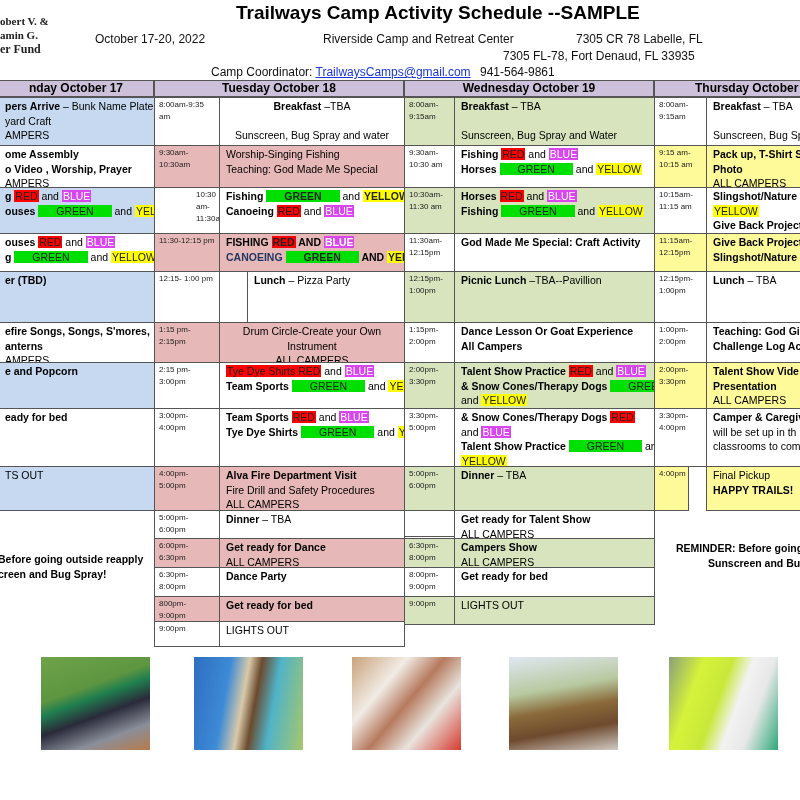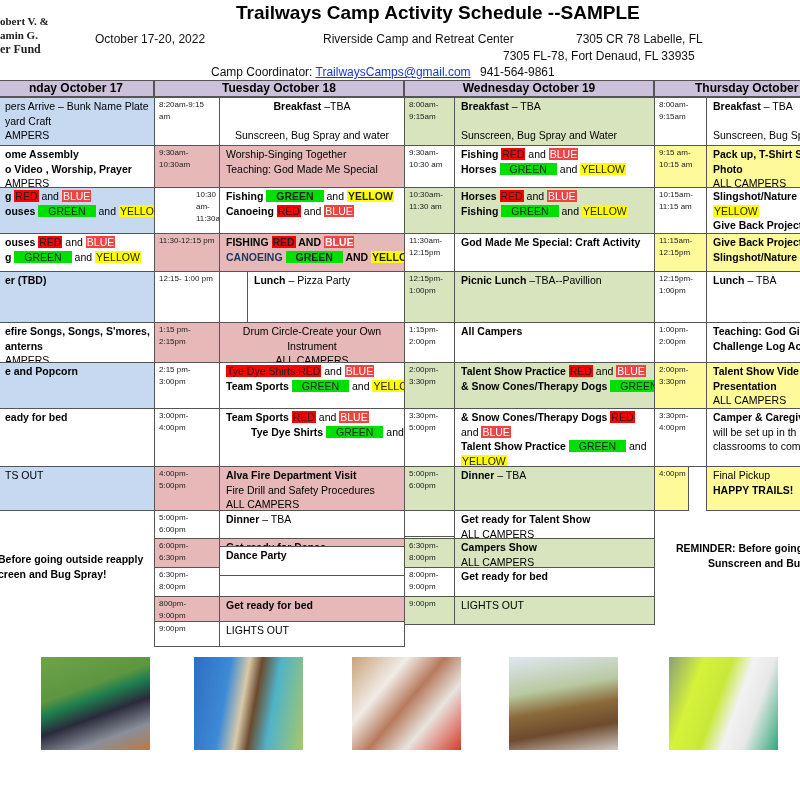--- a/index.html
+++ b/index.html
@@ -10,22 +10,22 @@
   .logo .l3 { font-size: 12px; }
   .title { left: 236px; top: 2px; font-size: 19px; font-weight: bold; white-space: nowrap; }
   .hdr-text { font-size: 12px; white-space: nowrap; color: #111; }
   .link { color: #1a36d9; text-decoration: underline; }
   .dayhdr { position: absolute; height: 17px; background: #ccc0da; border: 1px solid #555; font-size: 12px; font-weight: bold; text-align: center; line-height: 15px; white-space: nowrap; overflow: hidden; }
   .cell { position: absolute; border: 1px solid #555; overflow: hidden; }
   .time { font-size: 8px; line-height: 12px; padding: 1px 4px; color: #222; }
   .act { font-size: 10.5px; line-height: 14.5px; padding: 1px 6px; white-space: nowrap; overflow: hidden; }
   .act .l { display: block; min-height: 14.5px; }
   .t-red { background: #ff0000; color: #222; padding: 0 1px; }
-  .t-blue { background: #ef4444; color: #fff; padding: 0 1px; text-align: center; }
-  .t-green { background: #00e000; color: #222; padding: 0 10px; }
+  .t-blue { background: #d946ef; color: #fff; padding: 0 1px; text-align: center; }
+  .t-green { background: #00e000; color: #222; padding: 0 18px; }
   .t-yellow { background: #ffff00; color: #222; padding: 0 1px; }
   .blue-bg { background: #c6d9f0; }
   .pink-bg { background: #e6b8b7; }
   .green-bg { background: #d7e4bd; }
   .yel-bg { background: #fefa9a; }
   .white-bg { background: #fff; }
   .navy { color: #1f3864; }
   .reminder { font-size: 10.5px; font-weight: bold; line-height: 15px; white-space: nowrap; }
   .photo { position: absolute; top: 657px; width: 109px; height: 93px; overflow: hidden; }
 </style>
@@ -44,21 +44,21 @@
 <div class="abs hdr-text" style="left:503px;top:49px;">7305 FL-78, Fort Denaud, FL 33935</div>
 <div class="abs hdr-text" style="left:211px;top:65px;">
   <span>Camp Coordinator:</span>
   <span class="link">TrailwaysCamps@gmail.com</span>
   <span style="margin-left:6px;">941-564-9861</span>
 </div>
 
 <div id="grid">
     <div class="dayhdr" style="left: -2px; top: 80px; width: 156px;">nday October 17</div>
     <div class="cell act blue-bg" style="left: -2px; top: 97px; width: 157px; height: 49px;">
-      <span class="l"><span style="font-weight: normal;">pers Arrive</span><span> – Bunk Name Plate</span></span>
+      <span class="l"><span style="font-weight: bold;">pers Arrive</span><span> – Bunk Name Plate</span></span>
       <span class="l"><span>yard Craft</span></span>
       <span class="l"><span>AMPERS</span></span>
     </div>
     <div class="cell act white-bg" style="left: -2px; top: 145px; width: 157px; height: 43px;">
       <span class="l"><span style="font-weight: bold;">ome Assembly</span></span>
       <span class="l"><span style="font-weight: bold;">o Video , Worship, Prayer</span></span>
       <span class="l"><span>AMPERS</span></span>
     </div>
     <div class="cell act blue-bg" style="left: -2px; top: 187px; width: 157px; height: 47px;">
       <span class="l"><span style="font-weight: bold;">g </span><span class="t-red">RED</span><span> and </span><span class="t-blue">BLUE</span></span>
@@ -83,29 +83,29 @@
       <span class="l"><span style="font-weight: bold;">eady for bed</span></span>
     </div>
     <div class="cell act blue-bg" style="left: -2px; top: 466px; width: 157px; height: 45px;">
       <span class="l"><span>TS OUT</span></span>
     </div>
     <div class="abs reminder" style="left: -2px; top: 552px;">
       <div>Before going outside reapply</div>
       <div>creen and Bug Spray!</div>
     </div>
     <div class="dayhdr" style="left: 154px; top: 80px; width: 250px;">Tuesday October 18</div>
-    <div class="cell time white-bg" style="left: 154px; top: 97px; width: 66px; height: 49px;">8:20am-9:15 am</div>
+    <div class="cell time white-bg" style="left: 154px; top: 97px; width: 66px; height: 49px;">8:00am-9:35 am</div>
     <div class="cell act white-bg" style="left: 219px; top: 97px; width: 186px; height: 49px; text-align: center;">
       <span class="l"><span style="font-weight: bold;">Breakfast</span><span> –TBA</span></span>
       <span class="l"></span>
       <span class="l"><span>Sunscreen, Bug Spray and water</span></span>
     </div>
     <div class="cell time pink-bg" style="left: 154px; top: 145px; width: 66px; height: 43px;">9:30am- 10:30am</div>
     <div class="cell act pink-bg" style="left: 219px; top: 145px; width: 186px; height: 43px;">
-      <span class="l"><span>Worship-Singing Together</span></span>
+      <span class="l"><span>Worship-Singing Fishing</span></span>
       <span class="l"><span>Teaching:  God Made Me Special</span></span>
     </div>
     <div class="cell time white-bg" style="left: 154px; top: 187px; width: 66px; height: 47px; padding-left: 41px;">10:30 am- 11:30am</div>
     <div class="cell act white-bg" style="left: 219px; top: 187px; width: 186px; height: 47px;">
       <span class="l"><span style="font-weight: bold;">Fishing  </span><span class="t-green" style="font-weight: bold;">GREEN</span><span> and </span><span class="t-yellow" style="font-weight: bold;">YELLOW</span></span>
       <span class="l"><span style="font-weight: bold;">Canoeing  </span><span class="t-red">RED</span><span> and </span><span class="t-blue">BLUE</span></span>
     </div>
     <div class="cell time pink-bg" style="left: 154px; top: 233px; width: 66px; height: 39px;">11:30-12:15 pm</div>
     <div class="cell act pink-bg" style="left: 219px; top: 233px; width: 186px; height: 39px;">
       <span class="l"><span style="font-weight: bold;">FISHING </span><span class="t-red" style="font-weight: bold;">RED</span><span style="font-weight: bold;"> AND </span><span class="t-blue" style="font-weight: bold;">BLUE</span></span>
@@ -122,39 +122,39 @@
       <span class="l"><span>ALL CAMPERS</span></span>
     </div>
     <div class="cell time white-bg" style="left: 154px; top: 362px; width: 66px; height: 47px;">2:15 pm- 3:00pm</div>
     <div class="cell act white-bg" style="left: 219px; top: 362px; width: 186px; height: 47px;">
       <span class="l"><span class="t-red">Tye Dye Shirts RED</span><span> and </span><span class="t-blue">BLUE</span></span>
       <span class="l"><span style="font-weight: bold;">Team Sports </span><span class="t-green">GREEN</span><span> and </span><span class="t-yellow">YELLOW</span></span>
     </div>
     <div class="cell time white-bg" style="left: 154px; top: 408px; width: 66px; height: 59px;">3:00pm- 4:00pm</div>
     <div class="cell act white-bg" style="left: 219px; top: 408px; width: 186px; height: 59px;">
       <span class="l"><span style="font-weight: bold;">Team Sports </span><span class="t-red">RED</span><span> and </span><span class="t-blue">BLUE</span></span>
-      <span class="l"><span style="font-weight: bold; margin-left: 25px;"> Tye Dye Shirts </span><span class="t-green">GREEN</span><span> and </span><span class="t-yellow">YELLOW</span></span>
+      <span class="l"><span style="font-weight: bold;"> Tye Dye Shirts </span><span class="t-green">GREEN</span><span> and </span><span class="t-yellow">YELLOW</span></span>
     </div>
     <div class="cell time pink-bg" style="left: 154px; top: 466px; width: 66px; height: 45px;">4:00pm- 5:00pm</div>
     <div class="cell act pink-bg" style="left: 219px; top: 466px; width: 186px; height: 45px;">
       <span class="l"><span style="font-weight: bold;"> Alva Fire Department Visit</span></span>
       <span class="l"><span>Fire Drill and Safety Procedures</span></span>
       <span class="l"><span>ALL CAMPERS</span></span>
     </div>
     <div class="cell time white-bg" style="left: 154px; top: 510px; width: 66px; height: 29px;">5:00pm- 6:00pm</div>
     <div class="cell act white-bg" style="left: 219px; top: 510px; width: 186px; height: 29px;">
       <span class="l"><span style="font-weight: bold;">Dinner</span><span> – TBA</span></span>
     </div>
     <div class="cell time pink-bg" style="left: 154px; top: 538px; width: 66px; height: 30px;">6:00pm- 6:30pm</div>
     <div class="cell act pink-bg" style="left: 219px; top: 538px; width: 186px; height: 30px;">
       <span class="l"><span style="font-weight: bold;">Get ready for Dance</span></span>
       <span class="l"><span>ALL CAMPERS</span></span>
     </div>
     <div class="cell time white-bg" style="left: 154px; top: 567px; width: 66px; height: 30px;">6:30pm- 8:00pm</div>
-    <div class="cell act white-bg" style="left: 219px; top: 546px; width: 186px; height: 30px;">
+    <div class="cell act white-bg" style="left: 219px; top: 567px; width: 186px; height: 30px;">
       <span class="l"><span style="font-weight: bold;">Dance Party</span></span>
     </div>
     <div class="cell time pink-bg" style="left: 154px; top: 596px; width: 66px; height: 26px;">800pm- 9:00pm</div>
     <div class="cell act pink-bg" style="left: 219px; top: 596px; width: 186px; height: 26px;">
       <span class="l"><span style="font-weight: bold;">Get ready for bed</span></span>
     </div>
     <div class="cell time white-bg" style="left: 154px; top: 621px; width: 66px; height: 26px;">9:00pm</div>
     <div class="cell act white-bg" style="left: 219px; top: 621px; width: 186px; height: 26px;">
       <span class="l"><span>LIGHTS OUT</span></span>
     </div>
@@ -178,26 +178,28 @@
     <div class="cell time white-bg" style="left: 404px; top: 233px; width: 51px; height: 39px;">11:30am- 12:15pm</div>
     <div class="cell act white-bg" style="left: 454px; top: 233px; width: 201px; height: 39px;">
       <span class="l"><span style="font-weight: bold;">God Made Me Special: Craft Activity</span></span>
     </div>
     <div class="cell time green-bg" style="left: 404px; top: 271px; width: 51px; height: 52px;">12:15pm- 1:00pm</div>
     <div class="cell act green-bg" style="left: 454px; top: 271px; width: 201px; height: 52px;">
       <span class="l"><span style="font-weight: bold;">Picnic Lunch</span><span> –TBA--Pavillion</span></span>
     </div>
     <div class="cell time white-bg" style="left: 404px; top: 322px; width: 51px; height: 41px;">1:15pm- 2:00pm</div>
     <div class="cell act white-bg" style="left: 454px; top: 322px; width: 201px; height: 41px;">
+      <span class="l"><span style="font-weight: bold;">Dance Lesson Or Goat Experience</span></span>
       <span class="l"><span style="font-weight: bold;">All Campers</span></span>
     </div>
     <div class="cell time green-bg" style="left: 404px; top: 362px; width: 51px; height: 47px;">2:00pm- 3:30pm</div>
     <div class="cell act green-bg" style="left: 454px; top: 362px; width: 201px; height: 47px;">
       <span class="l"><span style="font-weight: bold;">Talent Show Practice </span><span class="t-red">RED</span><span> and </span><span class="t-blue">BLUE</span></span>
       <span class="l"><span style="font-weight: bold;">&amp; Snow Cones/Therapy Dogs  </span><span class="t-green">GREEN</span></span>
+      <span class="l"><span>and </span><span class="t-yellow">YELLOW</span></span>
     </div>
     <div class="cell time white-bg" style="left: 404px; top: 408px; width: 51px; height: 59px;">3:30pm- 5:00pm</div>
     <div class="cell act white-bg" style="left: 454px; top: 408px; width: 201px; height: 59px;">
       <span class="l"><span style="font-weight: bold;">&amp; Snow Cones/Therapy Dogs  </span><span class="t-red">RED</span></span>
       <span class="l"><span>and </span><span class="t-blue">BLUE</span></span>
       <span class="l"><span style="font-weight: bold;">Talent Show Practice </span><span class="t-green">GREEN</span><span> and</span></span>
       <span class="l"><span class="t-yellow">YELLOW</span></span>
     </div>
     <div class="cell time green-bg" style="left: 404px; top: 466px; width: 51px; height: 45px;">5:00pm- 6:00pm</div>
     <div class="cell act green-bg" style="left: 454px; top: 466px; width: 201px; height: 45px;">

